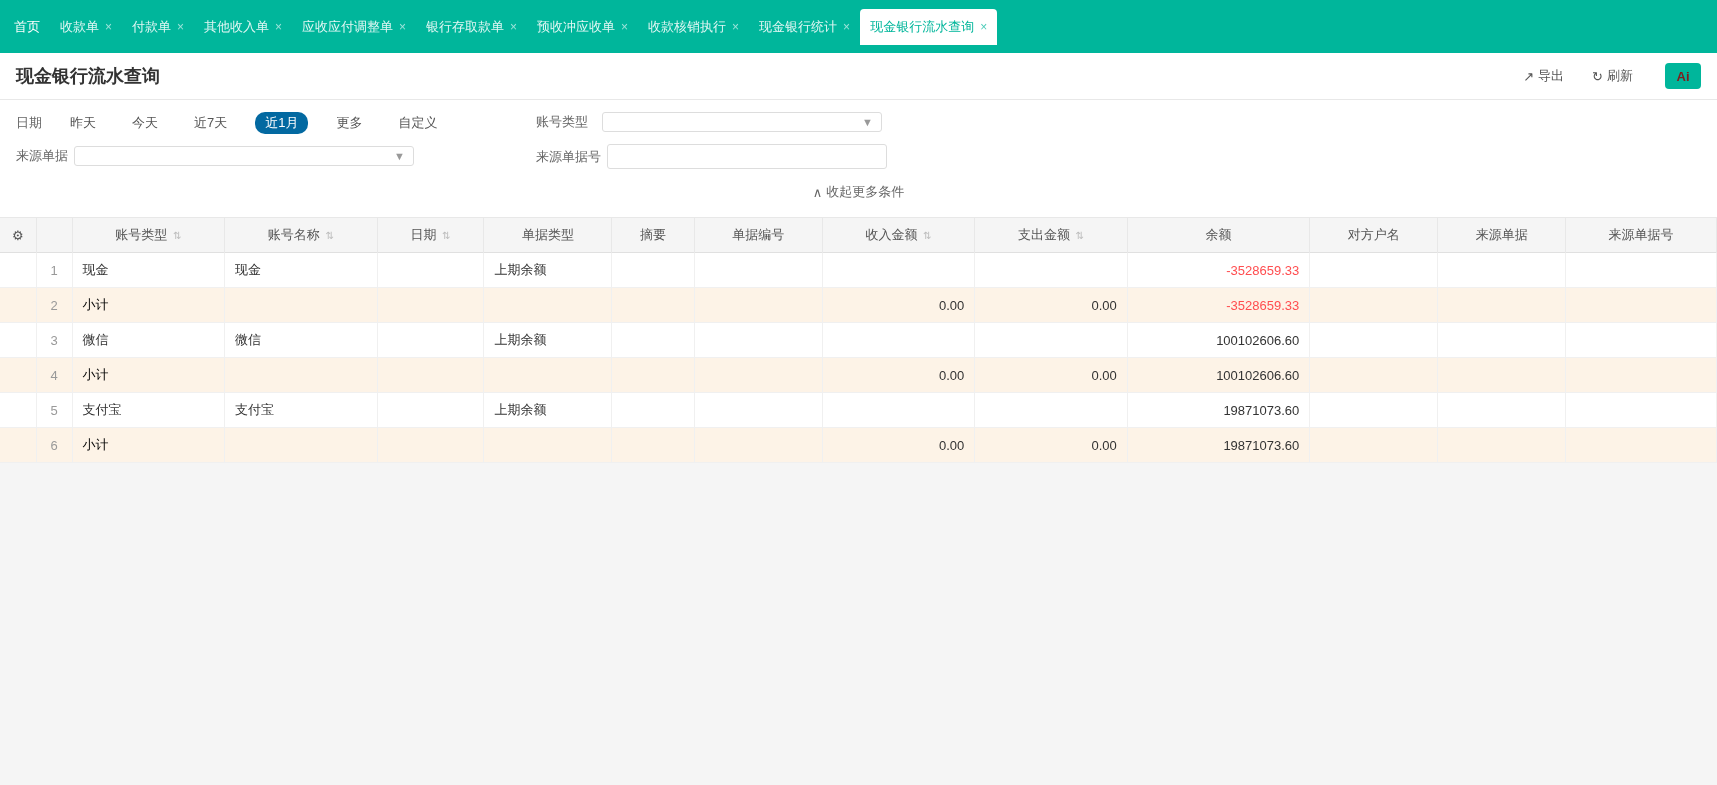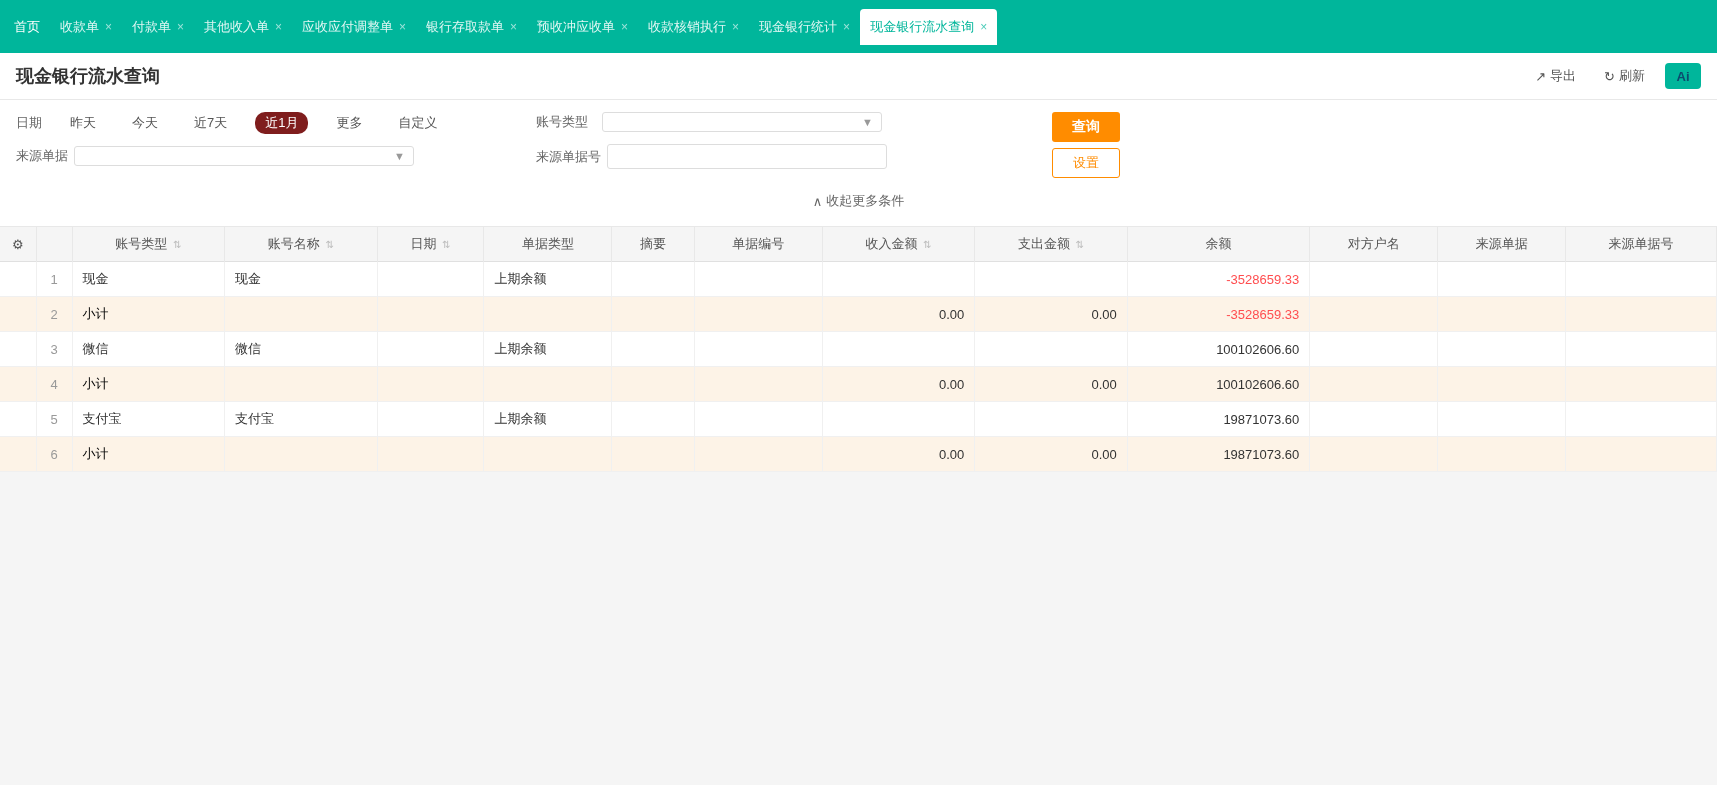--- a/index.html
+++ b/index.html
@@ -91,21 +91,21 @@
     .date-opt {
       padding: 2px 8px;
       border-radius: 3px;
       cursor: pointer;
       font-size: 13px;
       color: #555;
       border: none;
       background: none;
     }
     .date-opt.active {
-      background: #7f1d1d;
+      background: #0369a1;
       color: #fff;
       border-radius: 10px;
       padding: 2px 10px;
     }
     .date-range-display {
       color: #666;
       font-size: 12px;
       margin-left: 4px;
     }
     .filter-select {
@@ -284,21 +284,21 @@
   <div class="page-title">现金银行流水查询</div>
   <div class="header-actions">
     <button class="header-btn">
       <span style="font-size:13px;">↗</span>
       <span>导出</span>
     </button>
     <button class="header-btn">
       <span style="font-size:13px;">↻</span>
       <span>刷新</span>
     </button>
-    <div style="width:36px;height:26px;background:#00b69b;border-radius:4px;display:flex;align-items:center;justify-content:center;color:#0c4a6e;font-size:13px;font-weight:bold;cursor:pointer;">Ai</div>
+    <div style="width:36px;height:26px;background:#00b69b;border-radius:4px;display:flex;align-items:center;justify-content:center;color:#7f1d1d;font-size:13px;font-weight:bold;cursor:pointer;margin-left:12px;">Ai</div>
   </div>
 </div>
 
 <div class="filter-area">
   <div class="big-filter-layout">
 
     <div class="filter-col1">
 
       <div class="inline-row">
         <span class="filter-label">日期</span>
@@ -332,24 +332,20 @@
         </div>
       </div>
 
       <div class="inline-row" style="margin-top:4px;">
         <span class="filter-label" style="min-width:60px;">来源单据号</span>
         <input class="filter-input" style="min-width: 280px;" type="text" value="">
       </div>
     </div>
 
 
-    <div class="filter-col-actions">
-      <button class="query-btn">查询</button>
-      <button class="settings-btn">设置</button>
-    </div>
   </div>
 
   <div style="display:flex;justify-content:center;margin-top:6px;">
     <div class="collapse-btn">
       <span style="margin-right:4px;">∧</span>
       <span>收起更多条件</span>
     </div>
   </div>
 </div>
 

